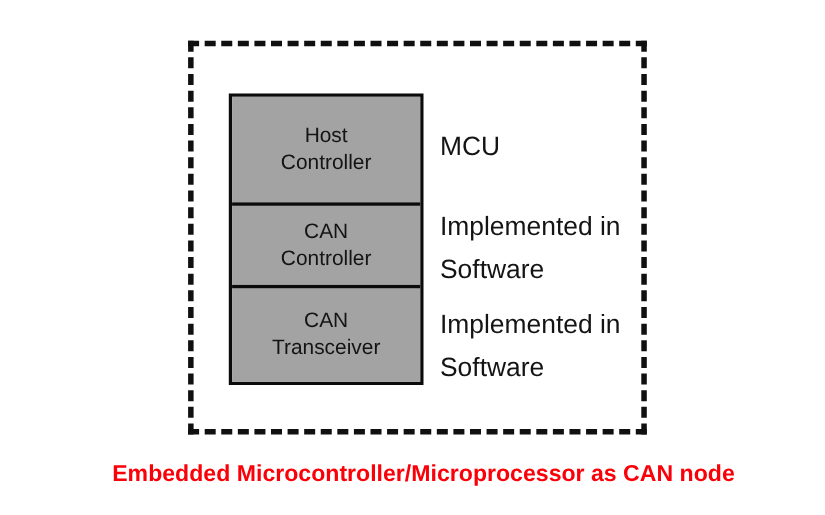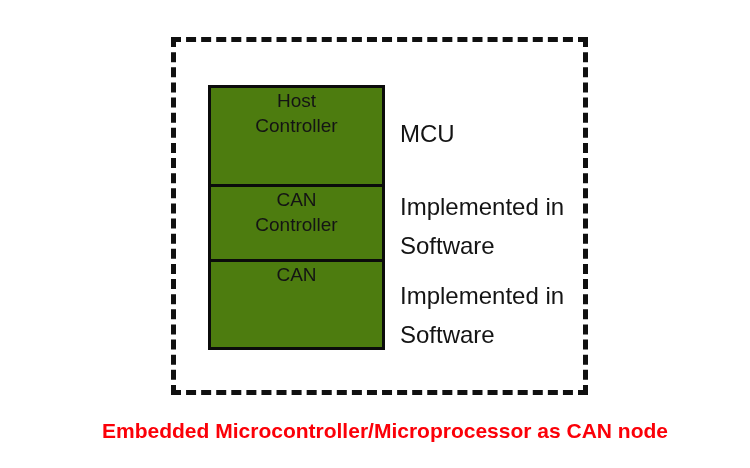--- a/index.html
+++ b/index.html
@@ -39,26 +39,26 @@
     border: 3px solid #0b0b0b;
     background: #ffffff;
     display: flex;
     flex-direction: column;
   }
   .layer-cell {
     box-sizing: border-box;
     display: flex;
     flex-direction: column;
     align-items: center;
-    justify-content: flex-start;
+    justify-content: center;
     text-align: center;
     line-height: 1.32;
     font-size: 19px;
     color: #141414;
-    background: #4d7c0f;
+    background: #a3a3a3;
   }
   .layer-cell.host       { height: 97px; }
   .layer-cell.controller { height: 76px; border-top: 3px solid #0b0b0b; }
   .layer-cell.transceiver{ height: 89px; border-top: 3px solid #0b0b0b; }
   .layer-line { display: block; white-space: nowrap; }
 
   
   .annotation {
     position: absolute;
     left: 400px;
@@ -98,20 +98,21 @@
     <span class="layer-line">Controller</span>
   </div>
 
   <div class="layer-cell controller">
     <span class="layer-line">CAN</span>
     <span class="layer-line">Controller</span>
   </div>
 
   <div class="layer-cell transceiver">
     <span class="layer-line">CAN</span>
+    <span class="layer-line">Transceiver</span>
   </div>
 
 </div>
 
 <div class="annotation" id="annotation-host">
   <span class="ann-line">MCU</span>
 </div>
 
 <div class="annotation" id="annotation-controller">
   <span class="ann-line">Implemented in</span>

